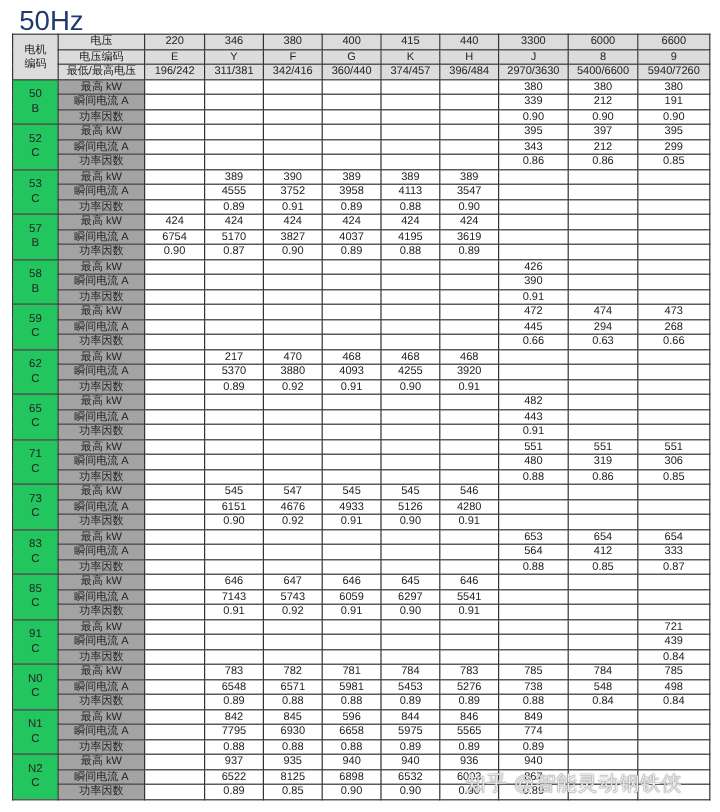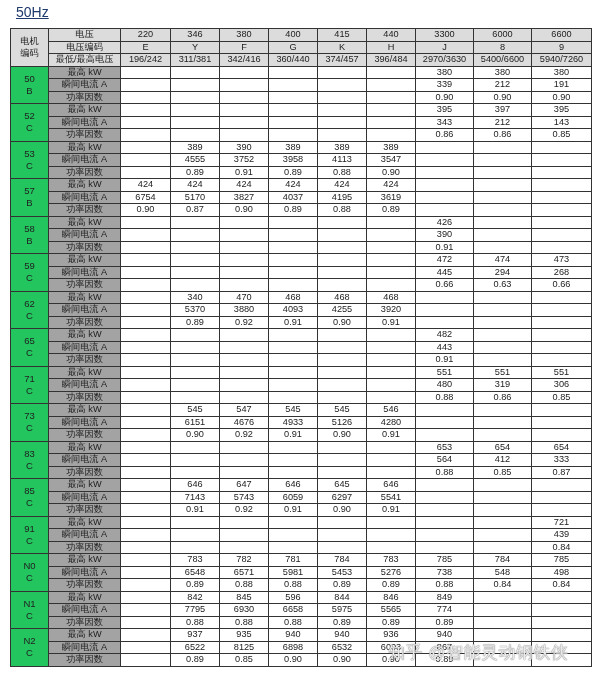--- a/index.html
+++ b/index.html
@@ -1,18 +1,18 @@
 <!DOCTYPE html>
 <html><head>
 <meta charset="utf-8">
 <style>
   html, body { margin: 0; padding: 0; background: #ffffff; }
   body { width: 600px; height: 677px; position: relative; overflow: hidden;
          font-family: "Liberation Sans", "DejaVu Sans", sans-serif; color: #222; }
-  .title { position: absolute; left: 16px; top: 4px; font-size: 14px; color: #1f3a6e; text-decoration: underline; }
+  .title { position: absolute; left: 16px; top: 4px; font-size: 23px; color: #1f3a6e; }
   table { position: absolute; left: 10px; top: 28px; border-collapse: collapse;
           table-layout: fixed; width: 581px; }
   td { border: 1px solid #333; font-size: 9.2px; text-align: center; height: 11.5px;
        padding: 0; line-height: 11px; white-space: nowrap; overflow: hidden; }
   .hdr { background: #dcdcdc; }
   .code { background: #22c55e; font-size: 9.5px; line-height: 12px; }
   .lab { background: #a3a3a3; }
   .watermark { position: absolute; left: 388px; top: 641px; font-size: 17px;
                color: rgba(255,255,255,0.85);
                text-shadow: 0 0 1px #777, 0 0 1px #777; letter-spacing: 0.5px; }
@@ -134,21 +134,21 @@
       <tr>
         <td class="lab">瞬间电流 A</td>
         <td></td>
         <td></td>
         <td></td>
         <td></td>
         <td></td>
         <td></td>
         <td>343</td>
         <td>212</td>
-        <td>143</td>
+        <td>299</td>
       </tr>
       <tr>
         <td class="lab">功率因数</td>
         <td></td>
         <td></td>
         <td></td>
         <td></td>
         <td></td>
         <td></td>
         <td>0.86</td>
@@ -315,21 +315,21 @@
         <td>0.63</td>
         <td>0.66</td>
       </tr>
       <tr>
         <td rowspan="3" class="code">
           <div>62</div>
           <div>C</div>
         </td>
         <td class="lab">最高 kW</td>
         <td></td>
-        <td>340</td>
+        <td>217</td>
         <td>470</td>
         <td>468</td>
         <td>468</td>
         <td>468</td>
         <td></td>
         <td></td>
         <td></td>
       </tr>
       <tr>
         <td class="lab">瞬间电流 A</td>

